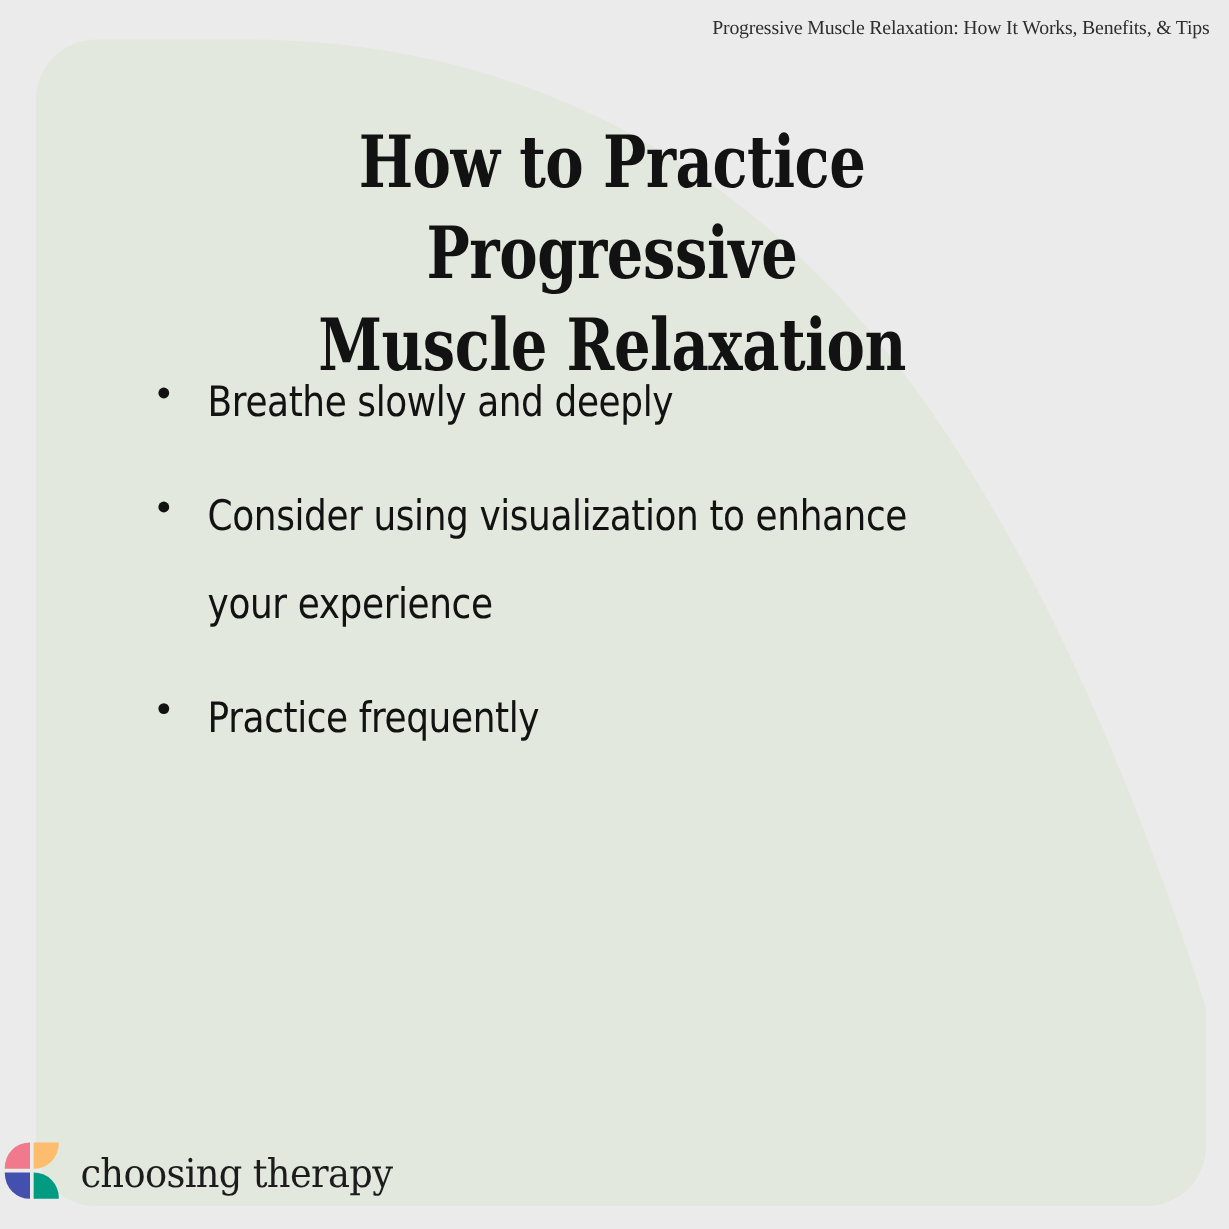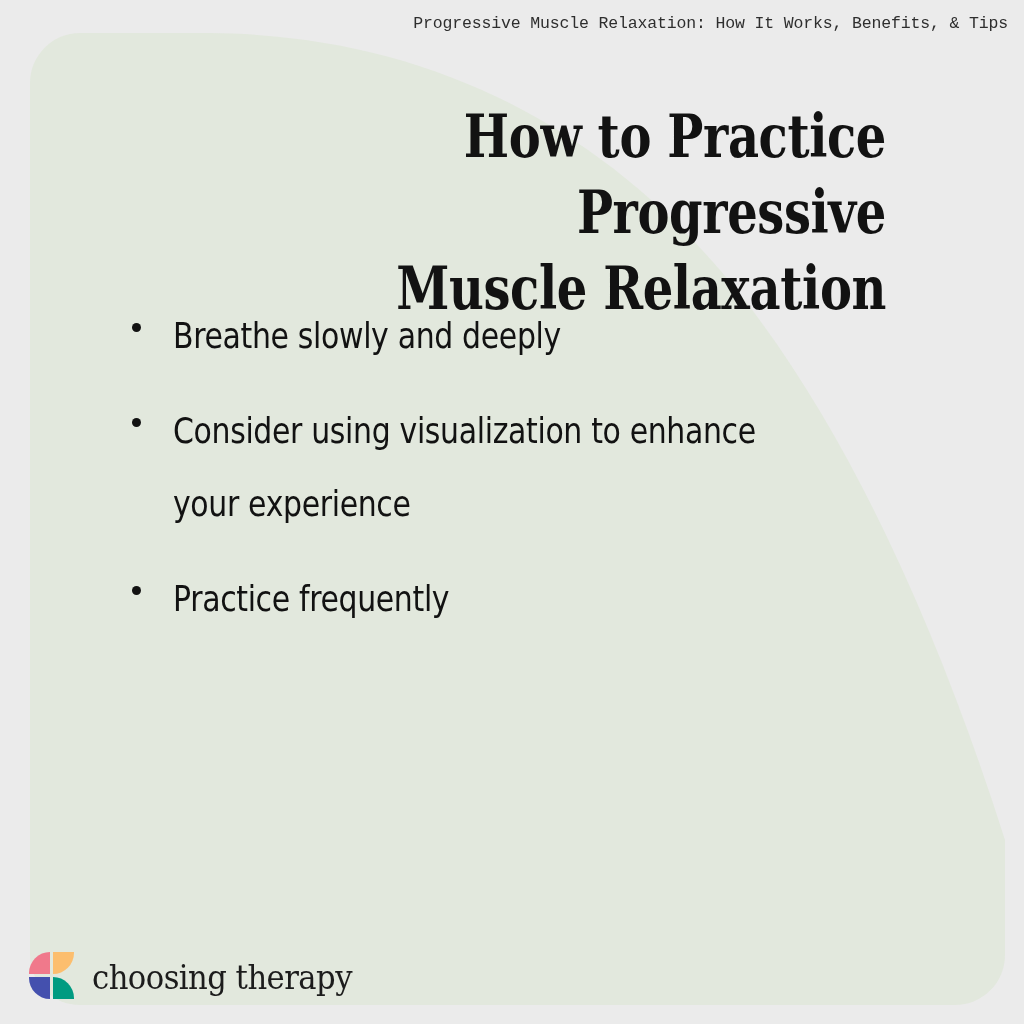--- a/index.html
+++ b/index.html
@@ -39,34 +39,34 @@
     top: 0;
     width: 1024px;
     height: 46px;
     display: flex;
     align-items: center;
     justify-content: flex-end;
     padding-right: 16px;
     box-sizing: border-box;
   }
   #header-title {
-    font-family: Liberation Mono, monospace;
+    font-family: Liberation Serif, serif;
     font-size: 16.5px;
     letter-spacing: -0.15px;
     color: #2e2e2e;
     white-space: nowrap;
   }
 
   
   #title-block {
     position: absolute;
-    left: 76px;
+    left: 60px;
     top: 98px;
     width: 900px;
-    text-align: right;
+    text-align: center;
   }
   #main-title {
     font-family: "DejaVu Serif", "Liberation Serif", serif;
     font-weight: 700;
     font-size: 60px;
     line-height: 76px;
     color: #121212;
     letter-spacing: -0.5px;
     transform: scaleX(0.80);
     transform-origin: center center;
@@ -105,21 +105,21 @@
     color: #121212;
     letter-spacing: -0.4px;
     transform: scaleX(0.855);
     transform-origin: left center;
     width: 116.9%;
   }
 
   
   #logo {
     position: absolute;
-    left: 29px;
+    left: 4px;
     top: 952px;
     display: flex;
     align-items: center;
   }
   #logo-mark {
     position: relative;
     width: 48px;
     height: 50px;
     flex: 0 0 auto;
   }

